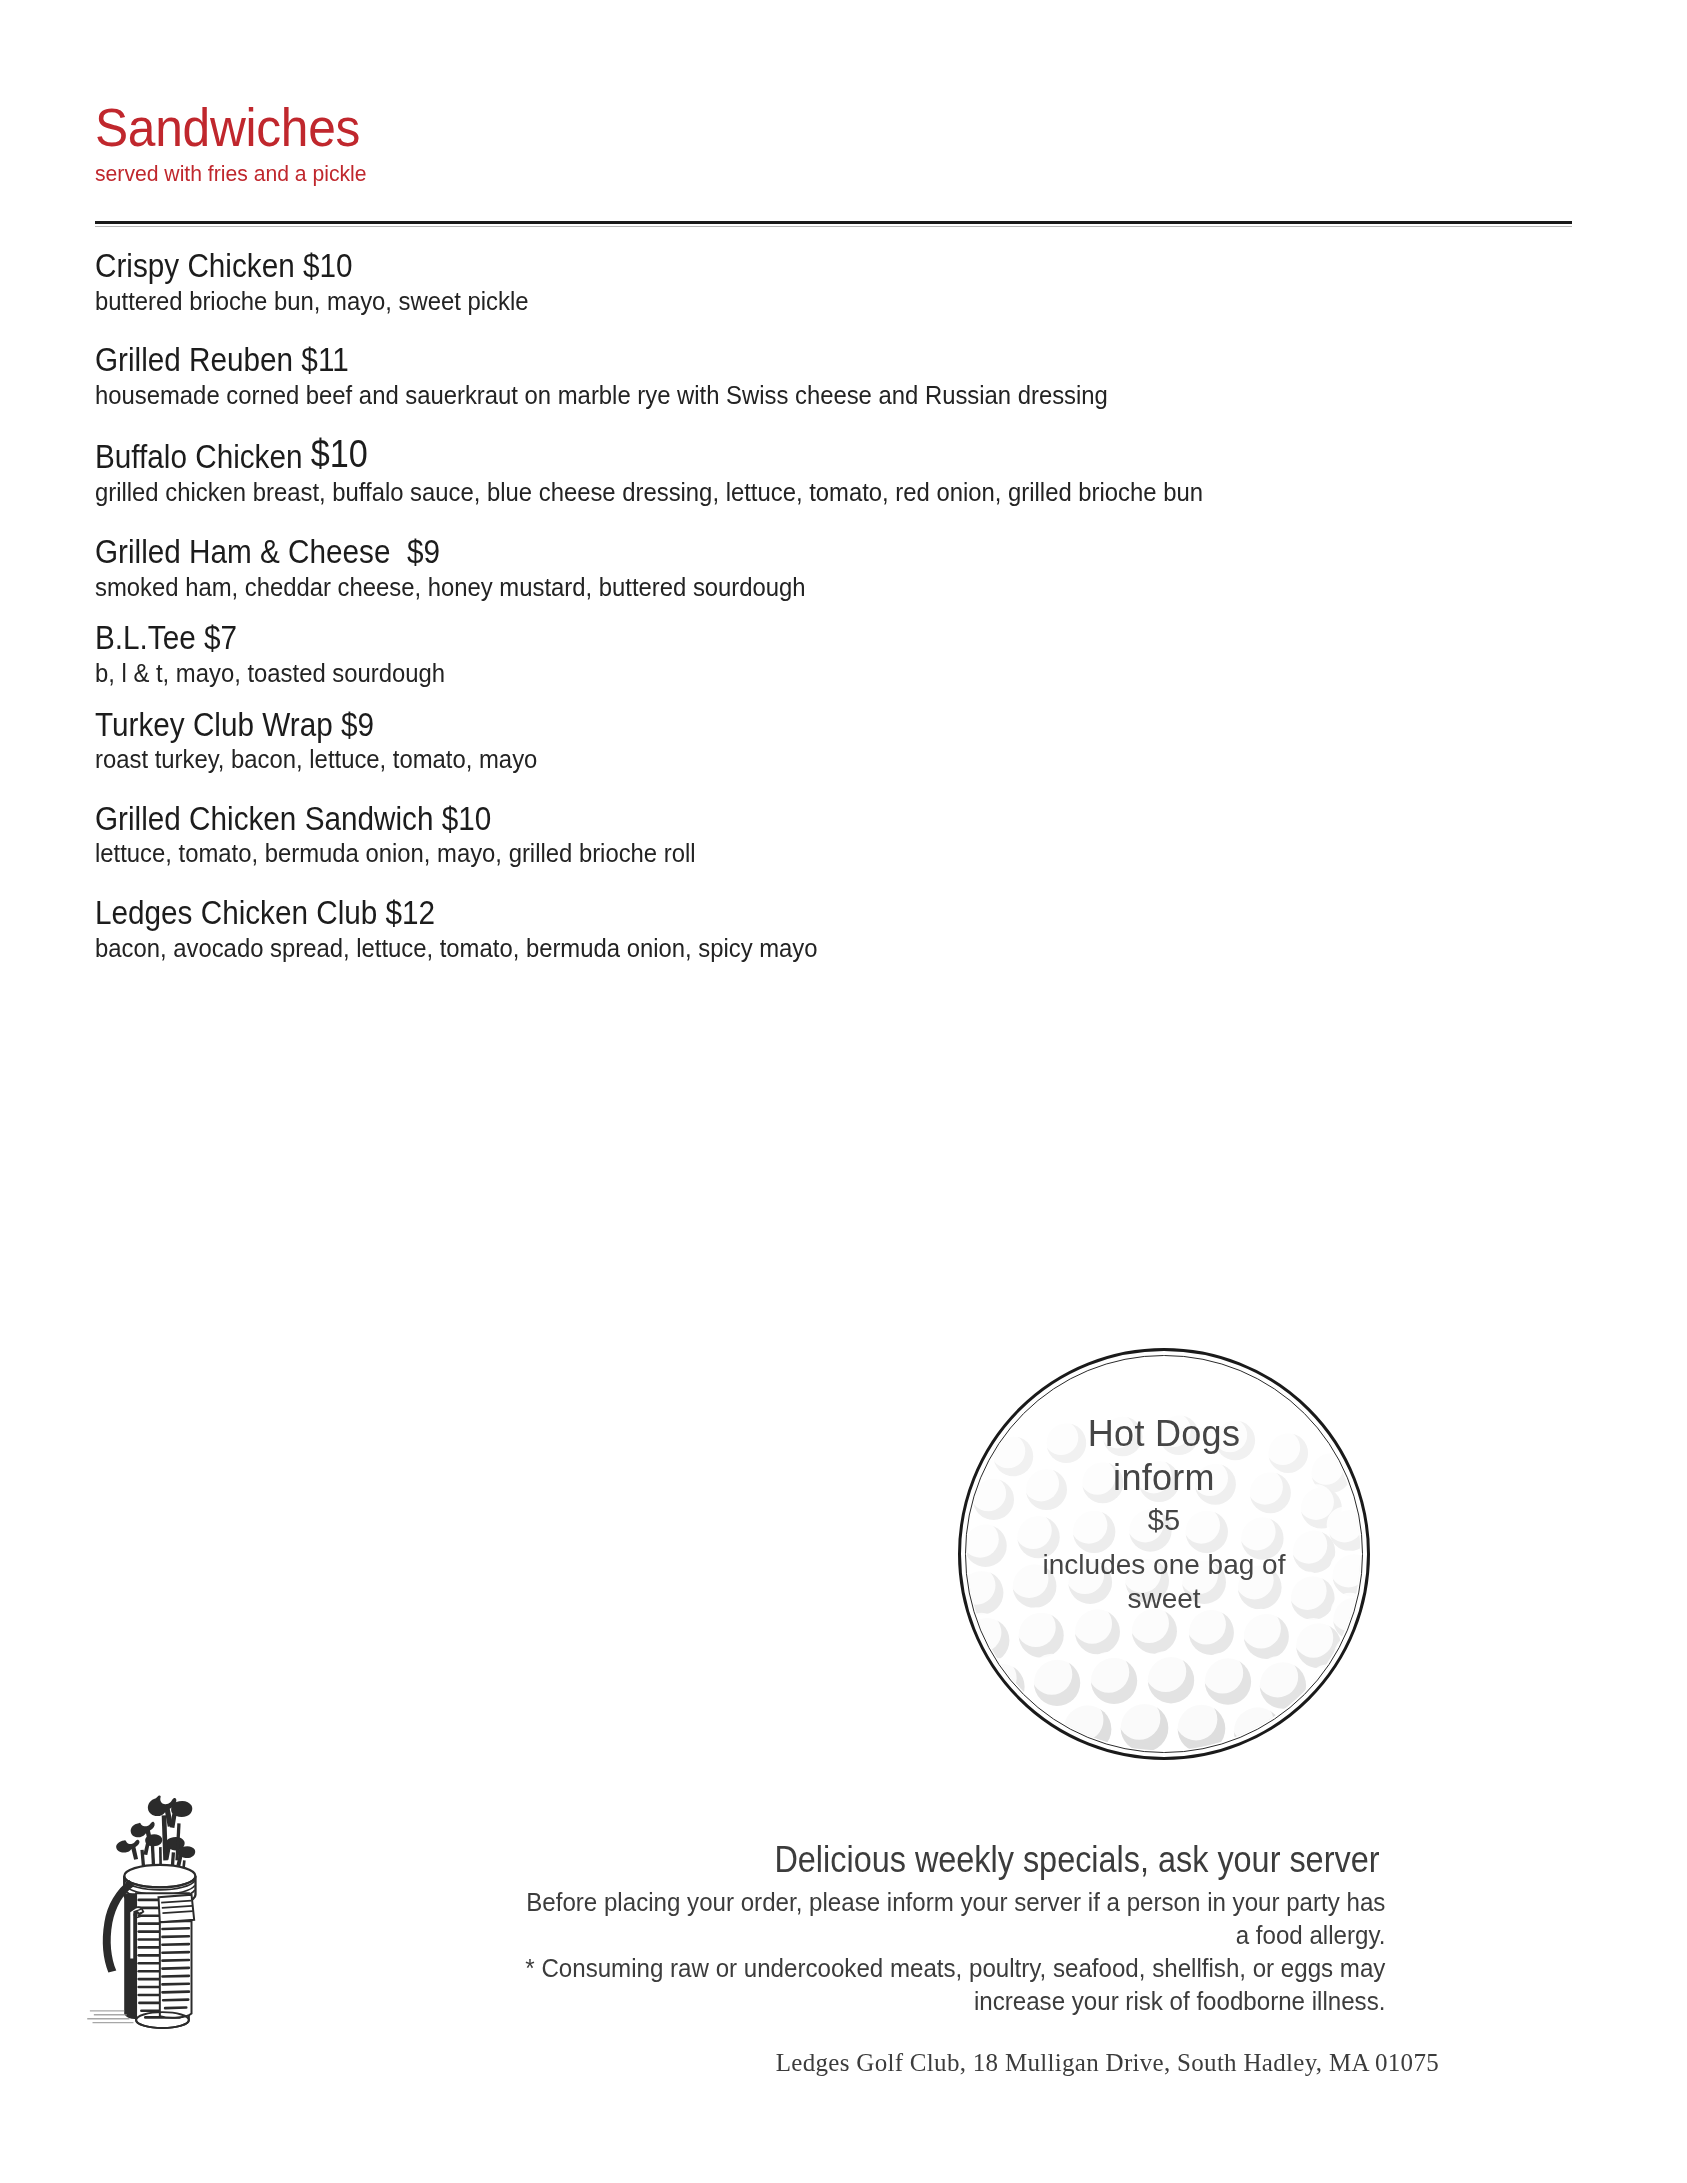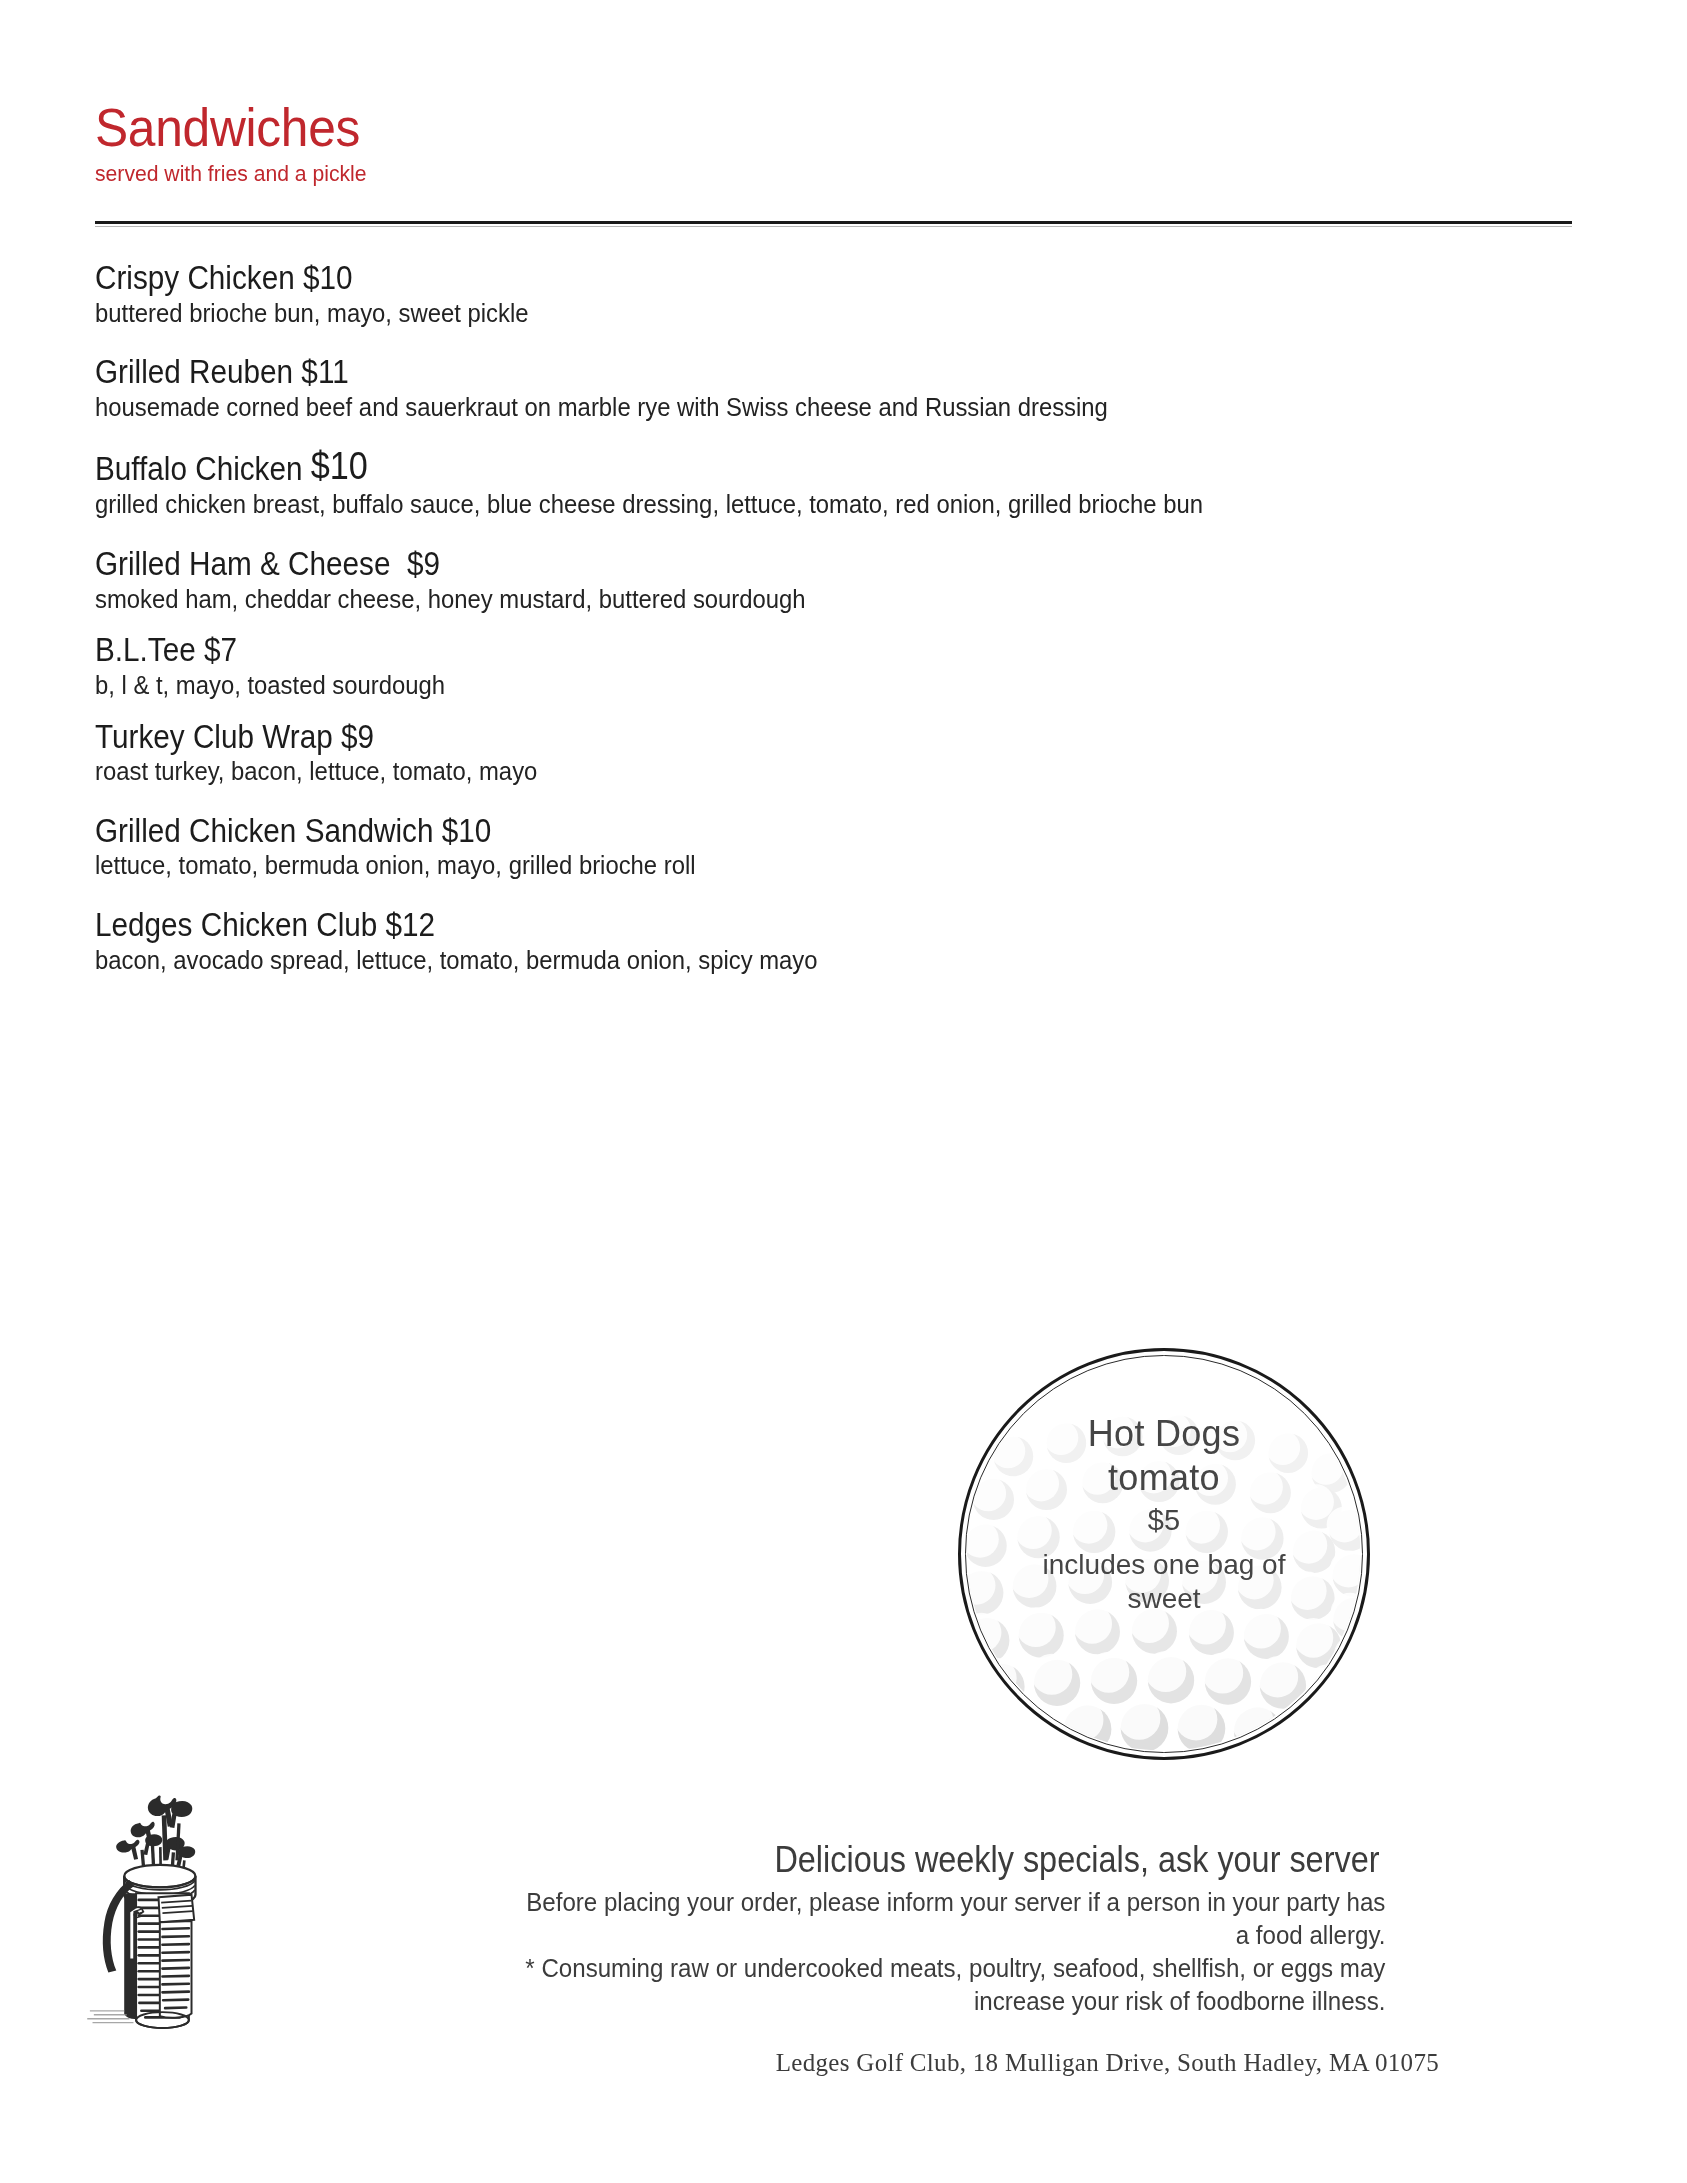--- a/index.html
+++ b/index.html
@@ -72,21 +72,20 @@
     height: 1.3px;
     background: #b6b6b6;
   }
 
   
   #menu-items {
     position: absolute;
     left: 95px;
     top: 246px;
     width: 1482px;
-    margin-top: 12px;
   }
   .menu-item {
     margin-bottom: 22.5px;
   }
   .menu-item.tight {
     margin-bottom: 14.6px;
   }
   .item-name {
     font-size: 33px;
     line-height: 40px;
@@ -420,21 +419,21 @@
               <circle cx="510" cy="560" r="32"></circle>
             <circle cx="8" cy="562" r="32"></circle>
           </g>
         </g>
       </svg>
     </div>
     <div id="golf-ball-outer-ring"></div>
     <div id="golf-ball-inner-ring"></div>
     <div id="golf-ball-text">
       <div class="ball-line-lg">Hot Dogs</div>
-      <div class="ball-line-lg">tomato</div>
+      <div class="ball-line-lg">inform</div>
       <div class="ball-line-price">$5</div>
       <div class="ball-line-sm">includes one bag of</div>
       <div class="ball-line-sm" style="margin-top:0">sweet</div>
     </div>
   </div>
 
   <div id="golf-bag-art">
     <svg viewBox="0 0 250 370" aria-hidden="true">
       <g fill="#2b2b2b">
 

